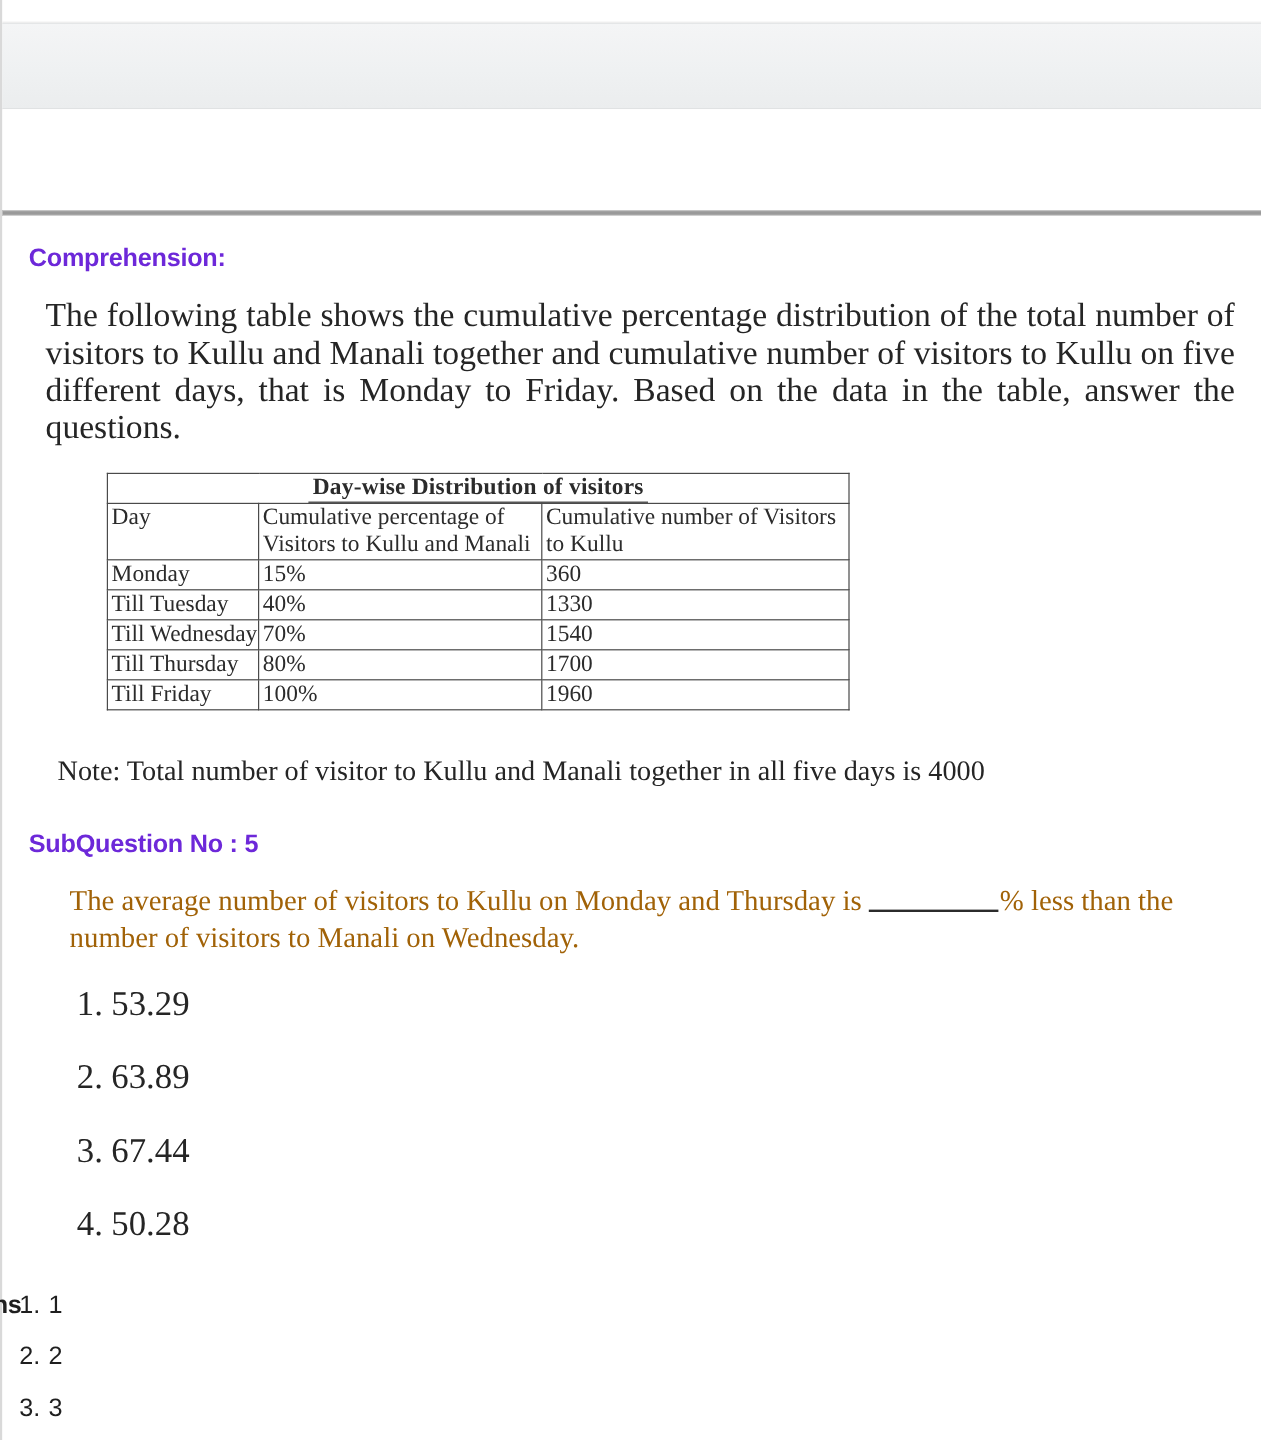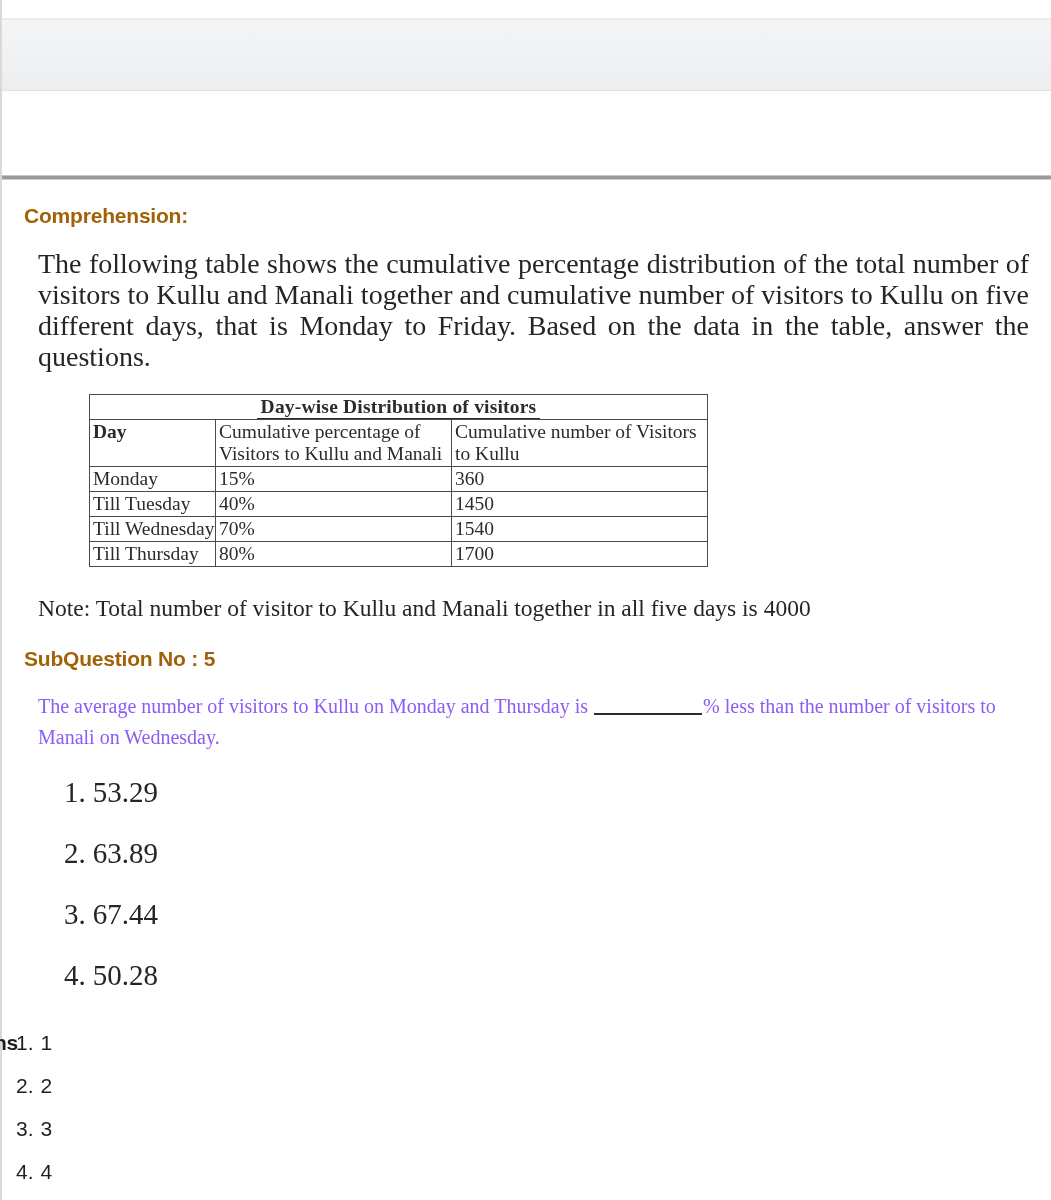--- a/index.html
+++ b/index.html
@@ -52,21 +52,21 @@
   
   #doc {
     padding: 0;
     background: #ffffff;
   }
 
   .section-heading {
     font-family: "Liberation Sans", sans-serif;
     font-weight: bold;
     font-size: 21px;
-    color: #a16207;
+    color: #6d28d9;
     letter-spacing: -0.2px;
     margin: 0;
     padding: 24px 0 0 22px;
   }
 
   .para {
     font-family: "Liberation Serif", serif;
     font-size: 28px;
     line-height: 31px;
     color: #252525;
@@ -111,44 +111,43 @@
   }
   td.head-cell {
     height: 48px;
     vertical-align: top;
     line-height: 23px;
   }
   td.head-day {
     vertical-align: bottom;
     line-height: 23px;
     padding-bottom: 2px;
-    font-weight: bold;
   }
   .col-day   { width: 126px; }
   .col-pct   { width: 236px; }
   .col-num   { width: 256px; }
 
   
   .note {
     font-family: "Liberation Serif", serif;
     font-size: 23.5px;
     line-height: 30px;
     color: #252525;
-    margin: 0;
+    margin: 10px;
     padding: 26px 22px 0 36px;
   }
 
   
   .question {
     font-family: "Liberation Serif", serif;
-    font-size: 20px;
+    font-size: 24px;
     line-height: 31px;
-    color: #8b5cf6;
-    margin: 0;
-    padding: 20px 22px 0 36px;
+    color: #a16207;
+    margin: 0;
+    padding: 20px 22px 0 56px;
   }
   .blank {
     display: inline-block;
     width: 108px;
     border-bottom: 2px solid #2b2b2b;
     margin: 0 1px -2px 6px;
     height: 18px;
   }
 
   
@@ -241,31 +240,36 @@
             </td>
           </tr>
           <tr>
             <td>Monday</td>
             <td>15%</td>
             <td>360</td>
           </tr>
           <tr>
             <td>Till Tuesday</td>
             <td>40%</td>
-            <td>1450</td>
+            <td>1330</td>
           </tr>
           <tr>
             <td>Till Wednesday</td>
             <td>70%</td>
             <td>1540</td>
           </tr>
           <tr>
             <td>Till Thursday</td>
             <td>80%</td>
             <td>1700</td>
+          </tr>
+          <tr>
+            <td>Till Friday</td>
+            <td>100%</td>
+            <td>1960</td>
           </tr>
         </tbody>
       </table>
     </div>
 
     <p class="note">Note: Total number of visitor to Kullu and Manali together in all five days is 4000</p>
 
     <h2 class="section-heading">SubQuestion No : 5</h2>
 
     <p class="question"><span>The average number of visitors to Kullu on Monday and Thursday is</span><span class="blank"></span><span>% less than the number of visitors to Manali on Wednesday.</span></p>

